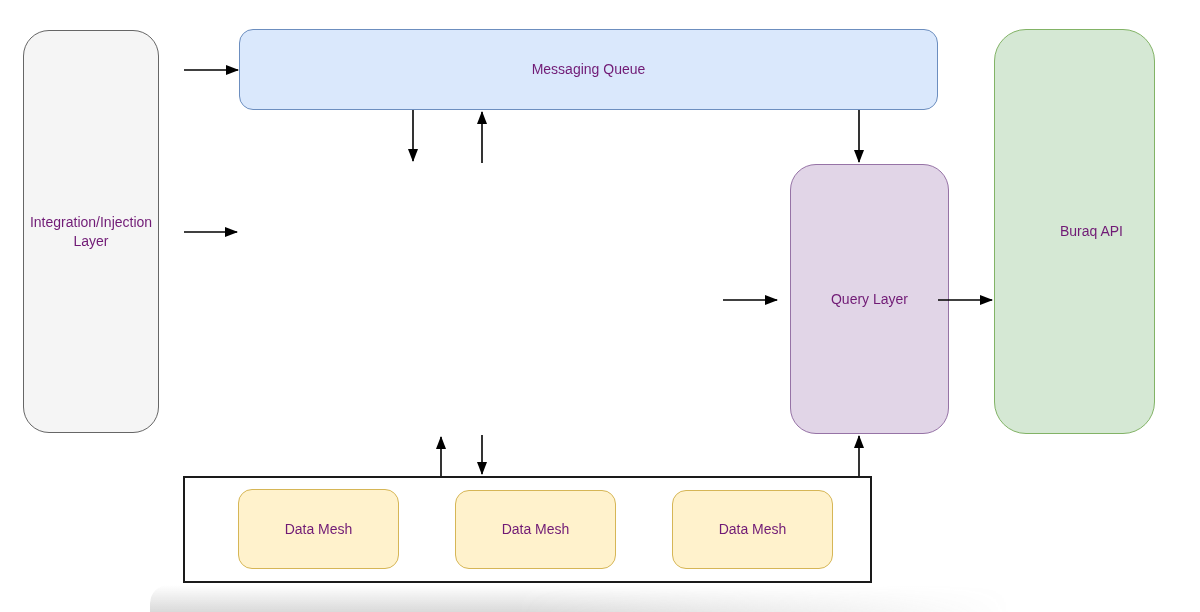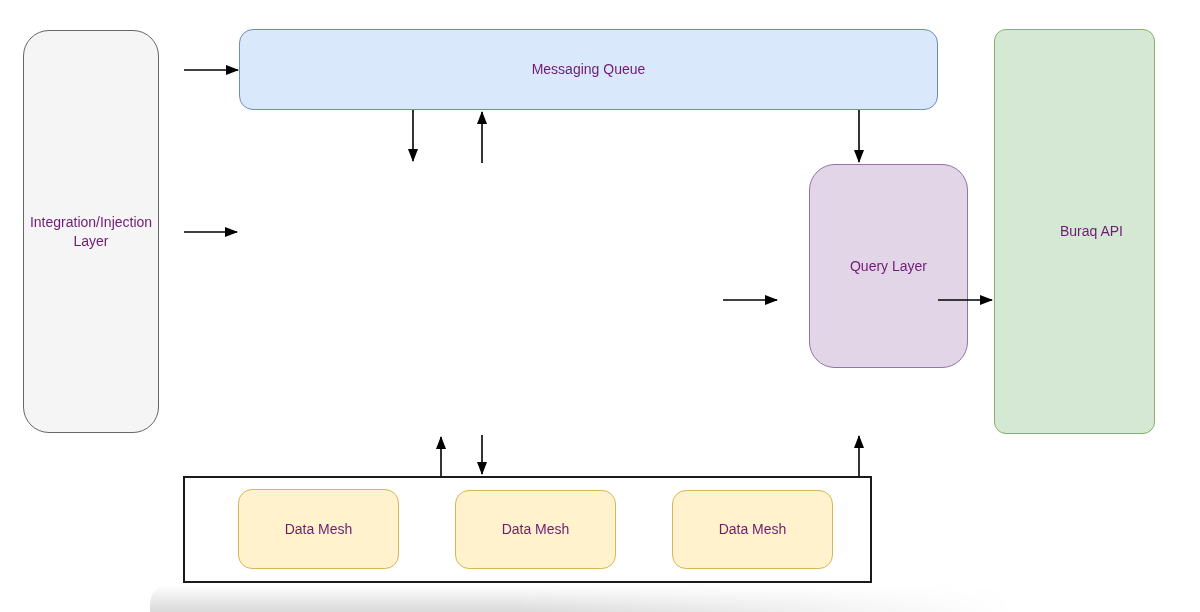--- a/index.html
+++ b/index.html
@@ -18,22 +18,22 @@
     font-size:14px;color:#701a75;
     line-height:19px;
     border:1.5px solid #999;
     background:#fff;
   }
   .node .lbl{padding:0 8px;}
   
   #integration{left:23px;top:30px;width:136px;height:403px;border-radius:26px;}
   #messaging{left:239px;top:29px;width:699px;height:81px;border-radius:14px;}
   #processing{left:238px;top:163px;width:485px;height:272px;border-radius:42px;}
-  #query{left:809px;top:164px;width:159px;height:204px;border-radius:26px;}
-  #buraq{left:994px;top:29px;width:161px;height:405px;border-radius:12px;padding-left:34px;}
+  #query{left:790px;top:164px;width:159px;height:270px;border-radius:26px;}
+  #buraq{left:994px;top:29px;width:161px;height:405px;border-radius:32px;padding-left:34px;}
   #meshgroup{left:183px;top:476px;width:689px;height:107px;border-radius:0;border-width:2px;}
   #mesh1{left:238px;top:489px;width:161px;height:80px;border-radius:14px;}
   #mesh2{left:455px;top:490px;width:161px;height:79px;border-radius:14px;}
   #mesh3{left:672px;top:490px;width:161px;height:79px;border-radius:14px;}
   .edges{
     position:absolute;left:0;top:0;width:1200px;height:612px;
     pointer-events:none;
   }
   .edges line{stroke:#000000;stroke-width:1.6;}
   .page-shadow{

